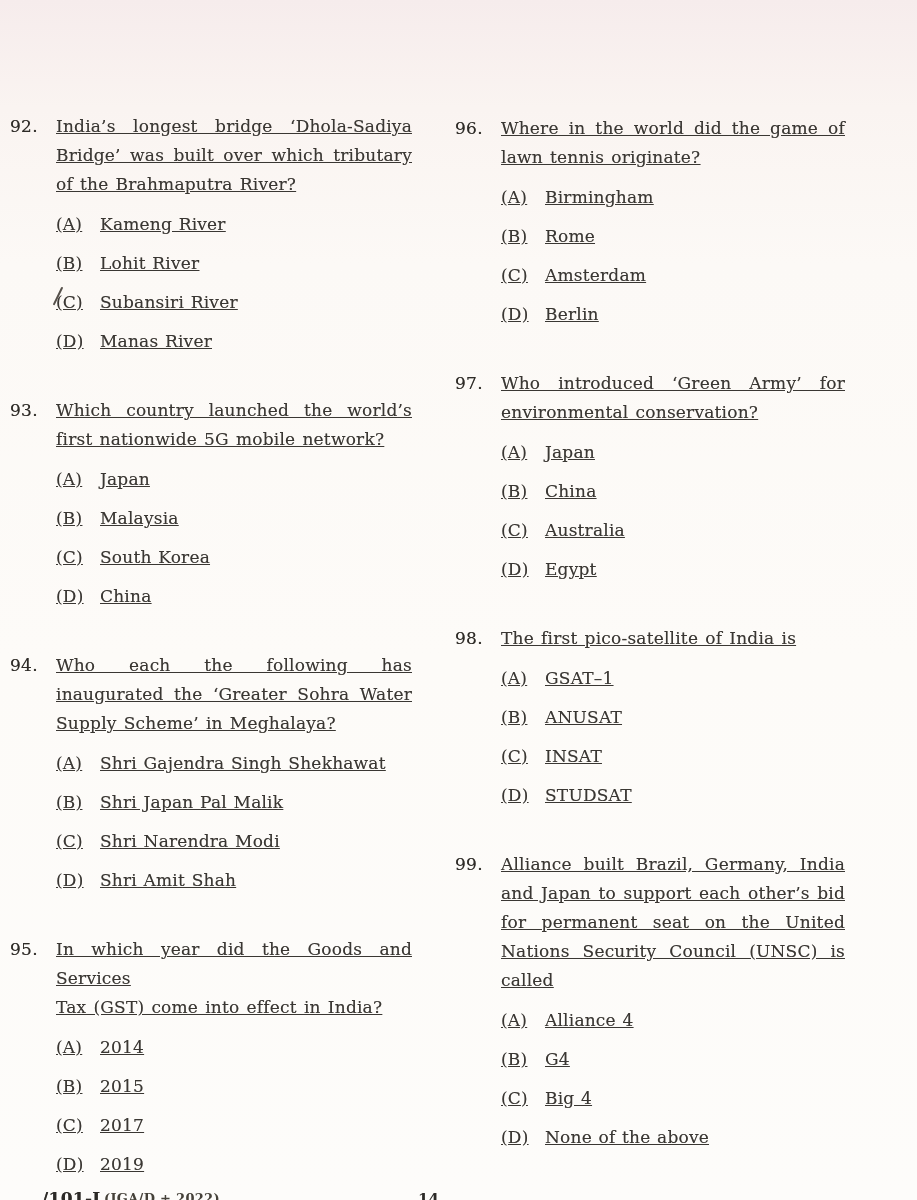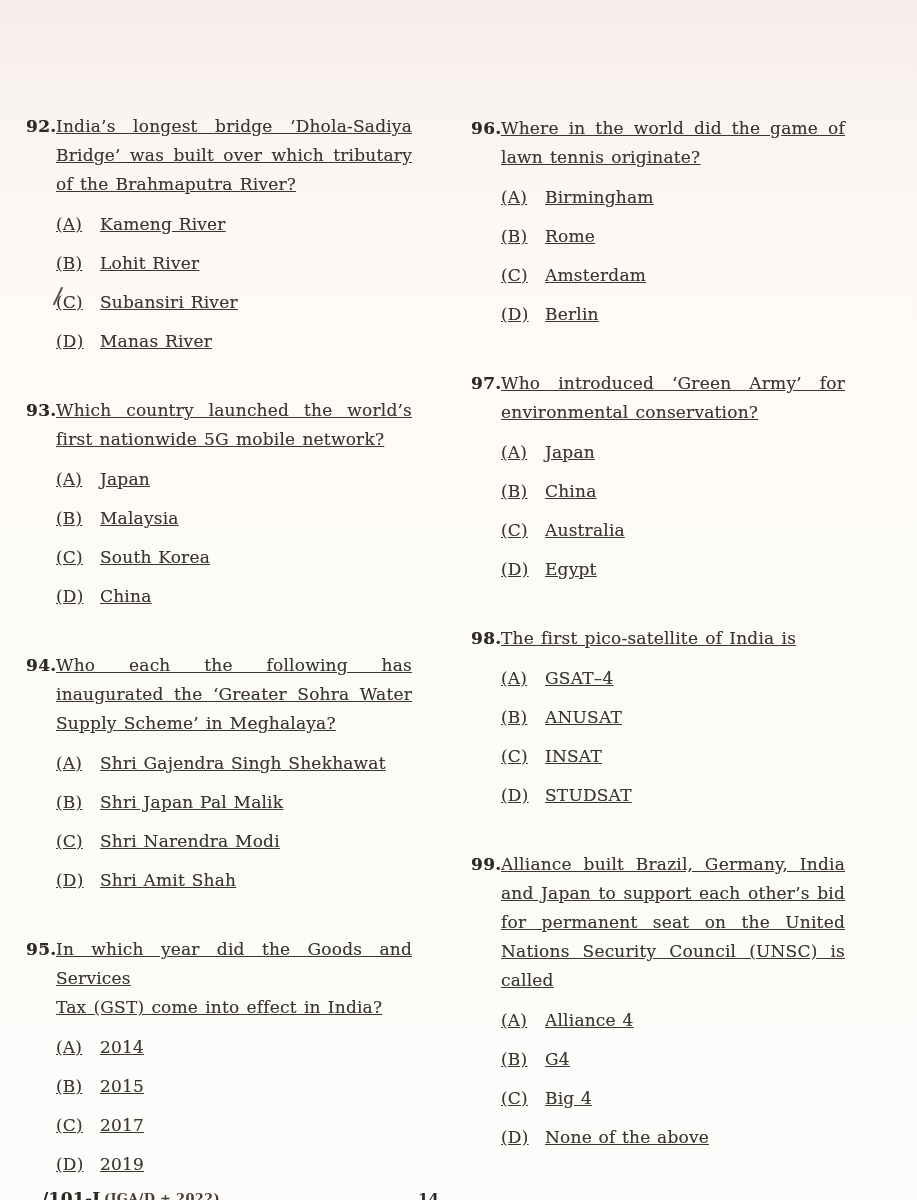--- a/index.html
+++ b/index.html
@@ -23,24 +23,24 @@
   }
   .col-left  { left: 10px;  top: 112px; width: 404px; }
   .col-right { left: 455px; top: 114px; width: 396px; }
 
   .question {
     position: relative;
     margin-bottom: 40px;
   }
   .q-num {
     position: absolute;
-    left: 16px;
+    left: 0;
     top: 0;
     width: 42px;
-    font-weight: bold;
+    font-weight: normal;
     font-size: 17px;
     line-height: 29px;
     letter-spacing: 0.3px;
     color: #2e2b27;
     text-shadow: 0 0 0.5px rgba(46,43,39,0.55);
   }
   .q-body { margin-left: 46px; text-decoration: underline; }
   .col-right .q-body { }
 
   .q-text {
@@ -295,21 +295,21 @@
   </div>
       <div class="question">
     <div class="q-num">98.</div>
     <div class="q-body">
       <div class="q-text">
             <span class="line">The first pico-satellite of India is</span>
           </div>
       <div class="q-options">
             <div class="opt">
     <span class="opt-label">(A)</span>
-    <span class="opt-text">GSAT–4</span>
+    <span class="opt-text">GSAT–1</span>
   </div>
             <div class="opt">
     <span class="opt-label">(B)</span>
     <span class="opt-text">ANUSAT</span>
   </div>
             <div class="opt">
     <span class="opt-label">(C)</span>
     <span class="opt-text">INSAT</span>
   </div>
             <div class="opt">

